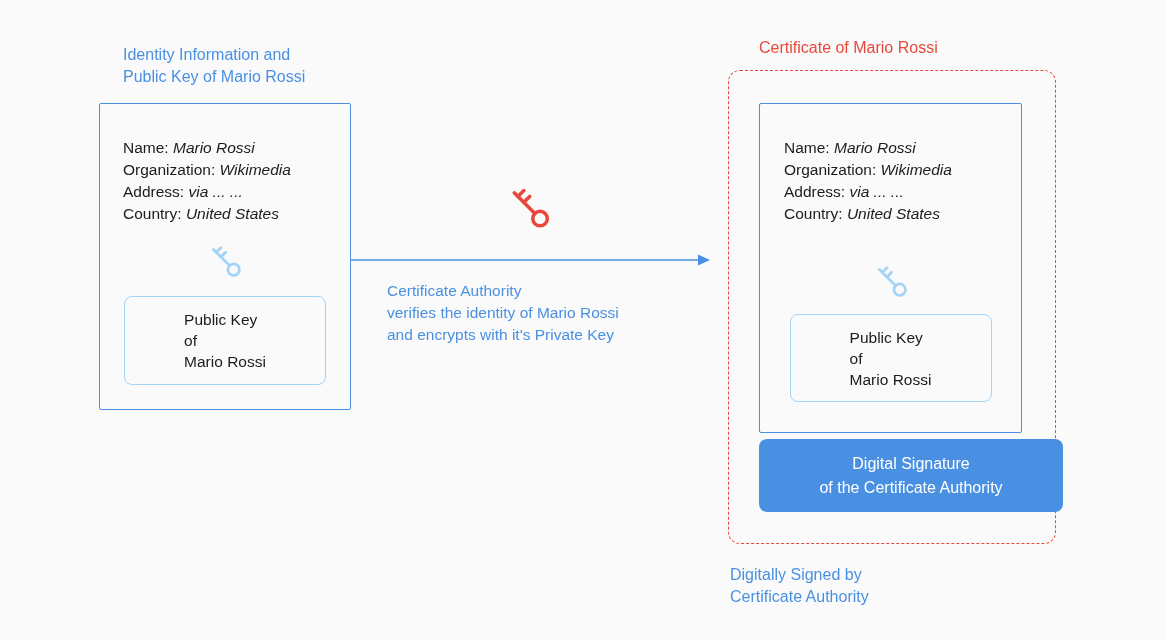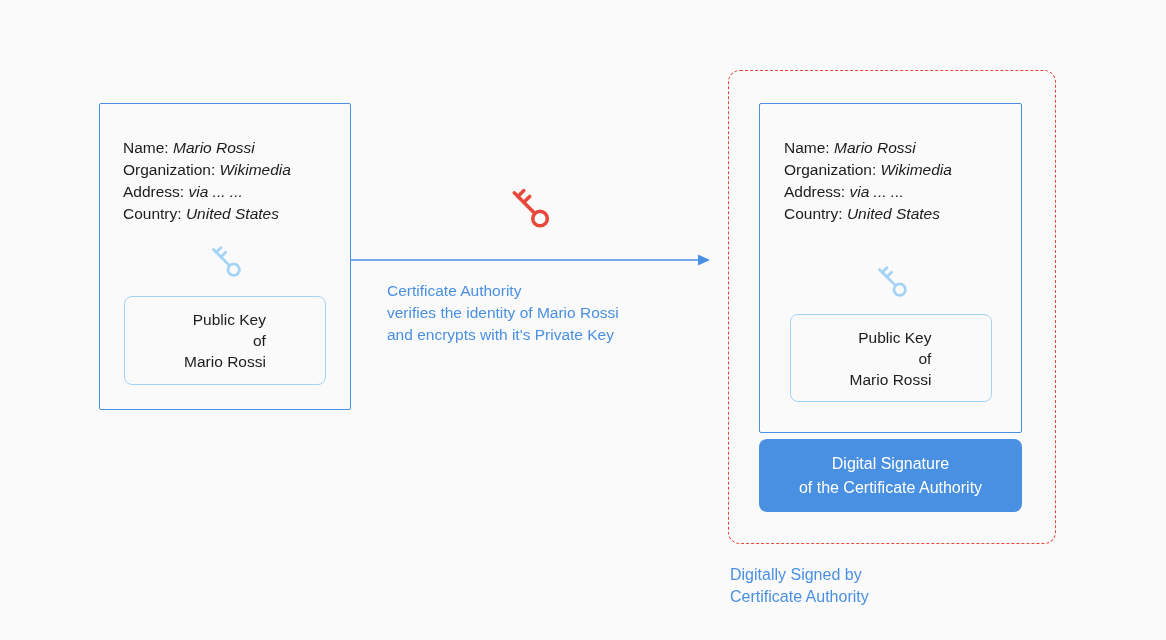--- a/index.html
+++ b/index.html
@@ -29,46 +29,48 @@
   .key-slot{position:absolute;left:50%;transform:translateX(-50%)}
   .key{fill:none;stroke:currentColor;stroke-width:3.4;stroke-linecap:round;transform:rotate(45deg)}
   .key-blue{color:var(--light-blue)}
   .key-red{color:var(--red)}
   .left-card .key-slot{top:148px}
   .cert-card .key-slot{top:168px}
   .red-key-slot{position:absolute;left:504px;top:196px}
 
   .pk-box{position:absolute;left:50%;transform:translateX(-50%);width:202px;
     border:1.5px solid var(--light-blue);border-radius:8px;
-    display:flex;align-items:center;justify-content:center;text-align:right;
+    display:flex;align-items:center;justify-content:center;text-align:left;
     font-size:15.5px;line-height:21px;color:var(--ink);white-space:pre-line;background:transparent}
   .left-card .pk-box{top:192px;height:89px}
   .cert-card .pk-box{top:210px;height:88px}
 
   .arrow-svg{position:absolute;left:350px;top:248px}
   .arrow-label{left:387px;top:280px;font-size:15.5px}
 
   .left-caption{left:123px;top:44px}
   .cert-caption{left:759px;top:37px}
   .footer-caption{left:730px;top:564px}
 
   .dashed-box{position:absolute;left:728px;top:70px;width:328px;height:474px;
     border:1.5px dashed var(--red);border-radius:12px}
   .cert-card{left:30px;top:32px;width:263px;height:330px}
 
-  .signature{position:absolute;left:30px;top:368px;width:263px;height:73px;
+  .signature{position:absolute;left:30px;top:368px;width:304px;height:73px;
     background:var(--blue);border-radius:8px;color:#fff;
     display:flex;align-items:center;justify-content:center;text-align:center;
     font-size:16px;line-height:24px;white-space:pre-line}
 </style>
 </head>
 <body>
 
 <div class="canvas">
 
+  <div class="caption left-caption">Identity Information and
+Public Key of Mario Rossi</div>
 
   <div class="card left-card">
     <div class="fields">
       <div class="field-line">
         <span>Name: </span><span class="val">Mario Rossi</span>
       </div>
       <div class="field-line">
         <span>Organization: </span><span class="val">Wikimedia</span>
       </div>
       <div class="field-line">
@@ -102,20 +104,21 @@
       <line x1="32" y1="11" x2="4" y2="11"></line>
       <line x1="9" y1="11" x2="9" y2="3"></line>
       <line x1="17" y1="11" x2="17" y2="3"></line>
     </svg>
   </div>
 
   <div class="caption arrow-label">Certificate Authority
 verifies the identity of Mario Rossi
 and encrypts with it's Private Key</div>
 
+  <div class="caption red cert-caption">Certificate of Mario Rossi</div>
 
   <div class="dashed-box">
     <div class="card cert-card">
       <div class="fields">
         <div class="field-line">
           <span>Name: </span><span class="val">Mario Rossi</span>
         </div>
         <div class="field-line">
           <span>Organization: </span><span class="val">Wikimedia</span>
         </div>

